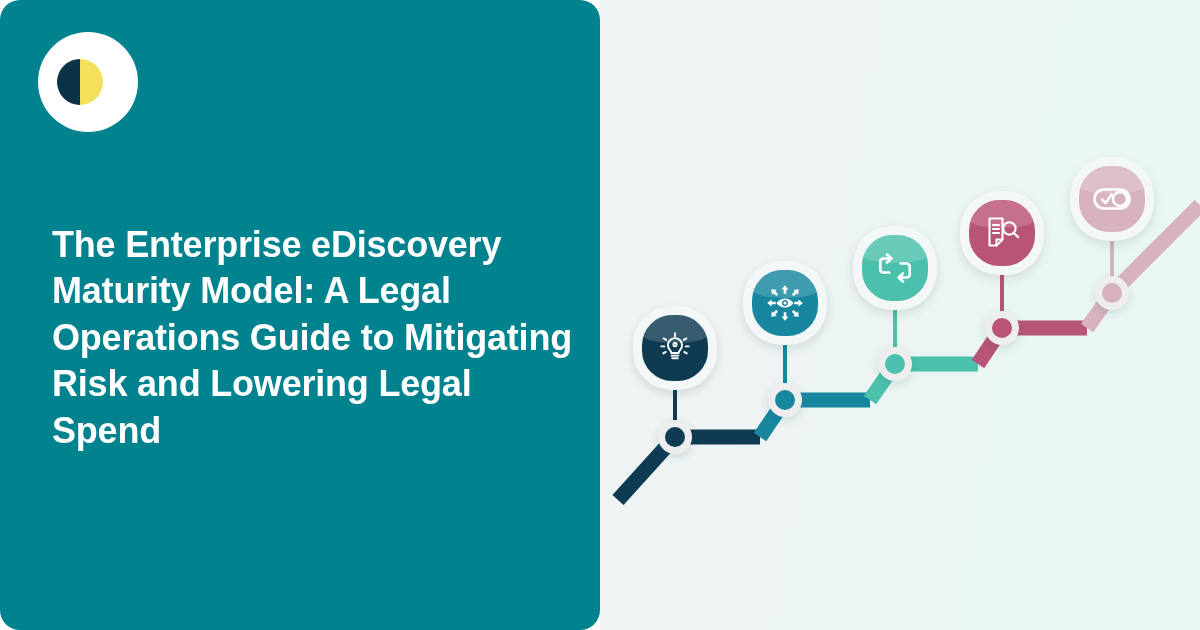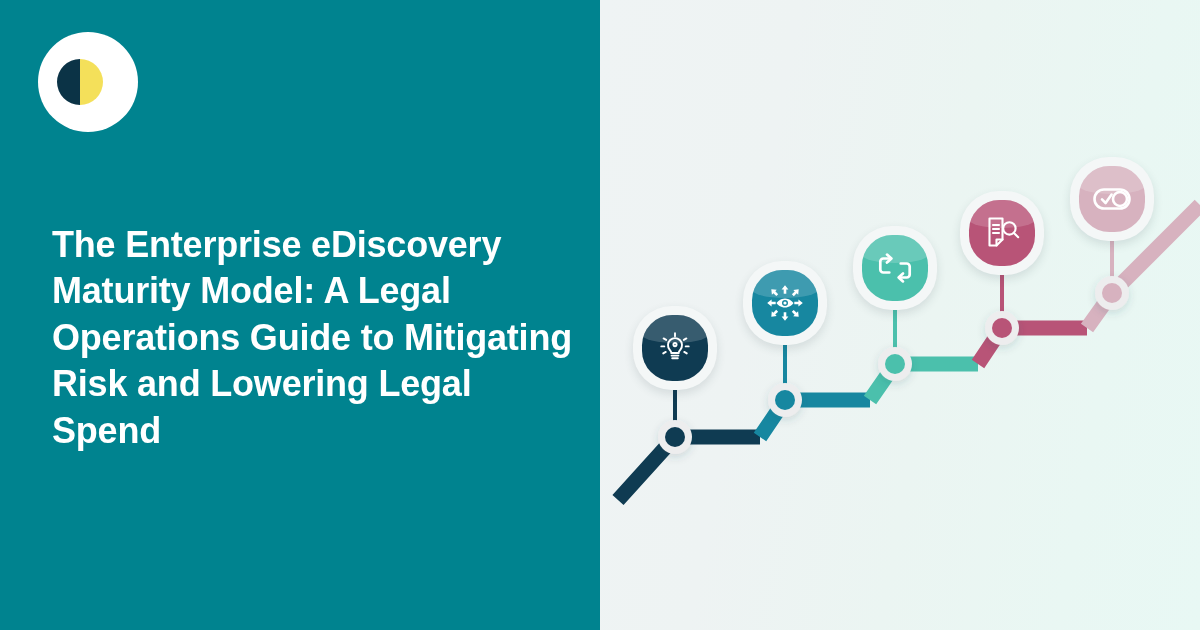--- a/index.html
+++ b/index.html
@@ -13,20 +13,21 @@
     position:relative;
     width:1200px; height:630px;
     overflow:hidden;
   }
 
   
   #left-panel {
     position:absolute; left:0; top:0;
     width:600px; height:630px;
     background:#00838F;
+    border-radius:20px;
   }
 
   
   #logo {
     position:absolute; left:38px; top:32px;
     width:100px; height:100px;
   }
   #logo svg { display:block; width:100px; height:100px; }
 
   

